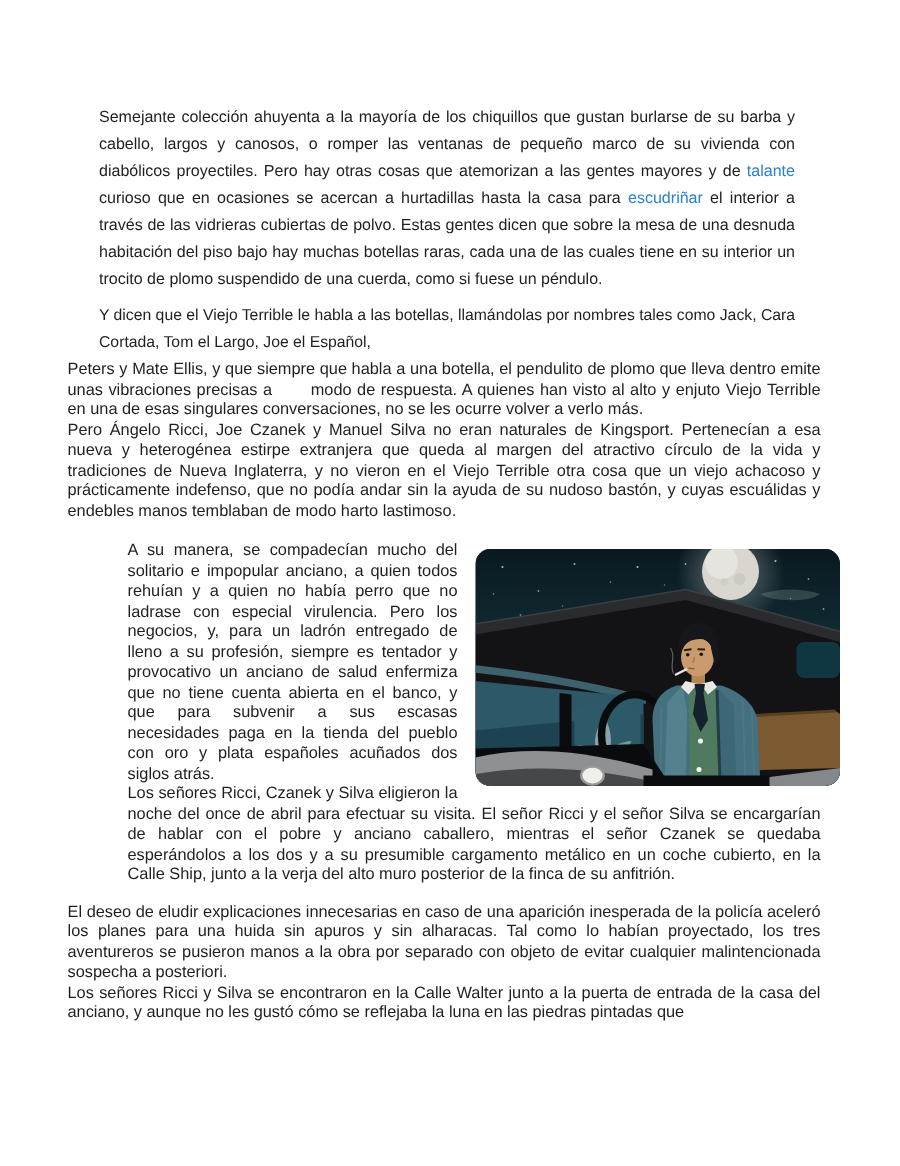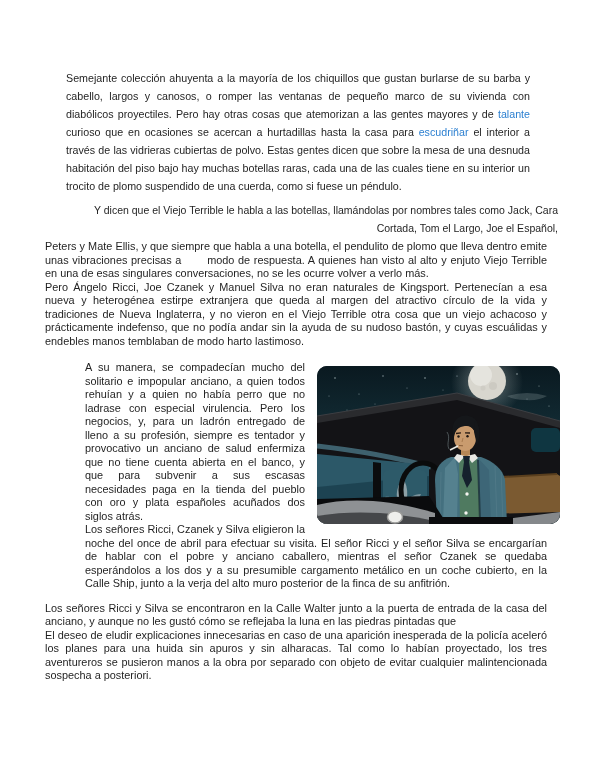--- a/index.html
+++ b/index.html
@@ -25,21 +25,20 @@
     font-size:10.7px;
     line-height:18px;
     margin-bottom:6px;
   }
   .p2{
     margin-left:21px;
     width:492px;
     font-size:10.5px;
     line-height:18px;
     margin-bottom:3px;
-    text-align:right;
   }
   
   .body-block p{
     font-size:10.9px;
     line-height:13.5px;
   }
   .p4{margin-bottom:13px !important;}
   .p5{margin-bottom:11px;margin-left:40px;}
   .p5::after{content:"";display:block;clear:both;}
   .link{color:#2b7fd0;}
@@ -181,19 +180,19 @@
             <path d="M0,150 C40,143 82,147 118,155 L118,158 L0,158 Z" fill="#45474a"></path>
             <ellipse cx="78" cy="151" rx="7.5" ry="6" fill="#efefec" stroke="#9a9a98" stroke-width="1.5"></ellipse>
             <rect x="112" y="151" width="92" height="7" fill="#0b0c0e"></rect>
             <polygon points="196,152 243,146 243,158 196,158" fill="#85888b"></polygon>
           </svg>
         </figure>
         <p class="j">A su manera, se compadecían mucho del solitario e impopular anciano, a quien todos rehuían y a quien no había perro que no ladrase con especial virulencia. Pero los negocios, y, para un ladrón entregado de lleno a su profesión, siempre es tentador y provocativo un anciano de salud enfermiza que no tiene cuenta abierta en el banco, y que para subvenir a sus escasas necesidades paga en la tienda del pueblo con oro y plata españoles acuñados dos siglos atrás.</p>
         <p class="j">Los señores Ricci, Czanek y Silva eligieron la noche del once de abril para efectuar su visita. El señor Ricci y el señor Silva se encargarían de hablar con el pobre y anciano caballero, mientras el señor Czanek se quedaba esperándolos a los dos y a su presumible cargamento metálico en un coche cubierto, en la Calle Ship, junto a la verja del alto muro posterior de la finca de su anfitrión.</p>
       </div>
 
+      <p class="j">El deseo de eludir explicaciones innecesarias en caso de una aparición inesperada de la policía aceleró los planes para una huida sin apuros y sin alharacas. Tal como lo habían proyectado, los tres aventureros se pusieron manos a la obra por separado con objeto de evitar cualquier malintencionada sospecha a posteriori.</p>
       <p class="j">Los señores Ricci y Silva se encontraron en la Calle Walter junto a la puerta de entrada de la casa del anciano, y aunque no les gustó cómo se reflejaba la luna en las piedras pintadas que</p>
-      <p class="j">El deseo de eludir explicaciones innecesarias en caso de una aparición inesperada de la policía aceleró los planes para una huida sin apuros y sin alharacas. Tal como lo habían proyectado, los tres aventureros se pusieron manos a la obra por separado con objeto de evitar cualquier malintencionada sospecha a posteriori.</p>
     </div>
   </div>
 
   <div class="page-number">2</div>
 </div>
 
 </body></html>

